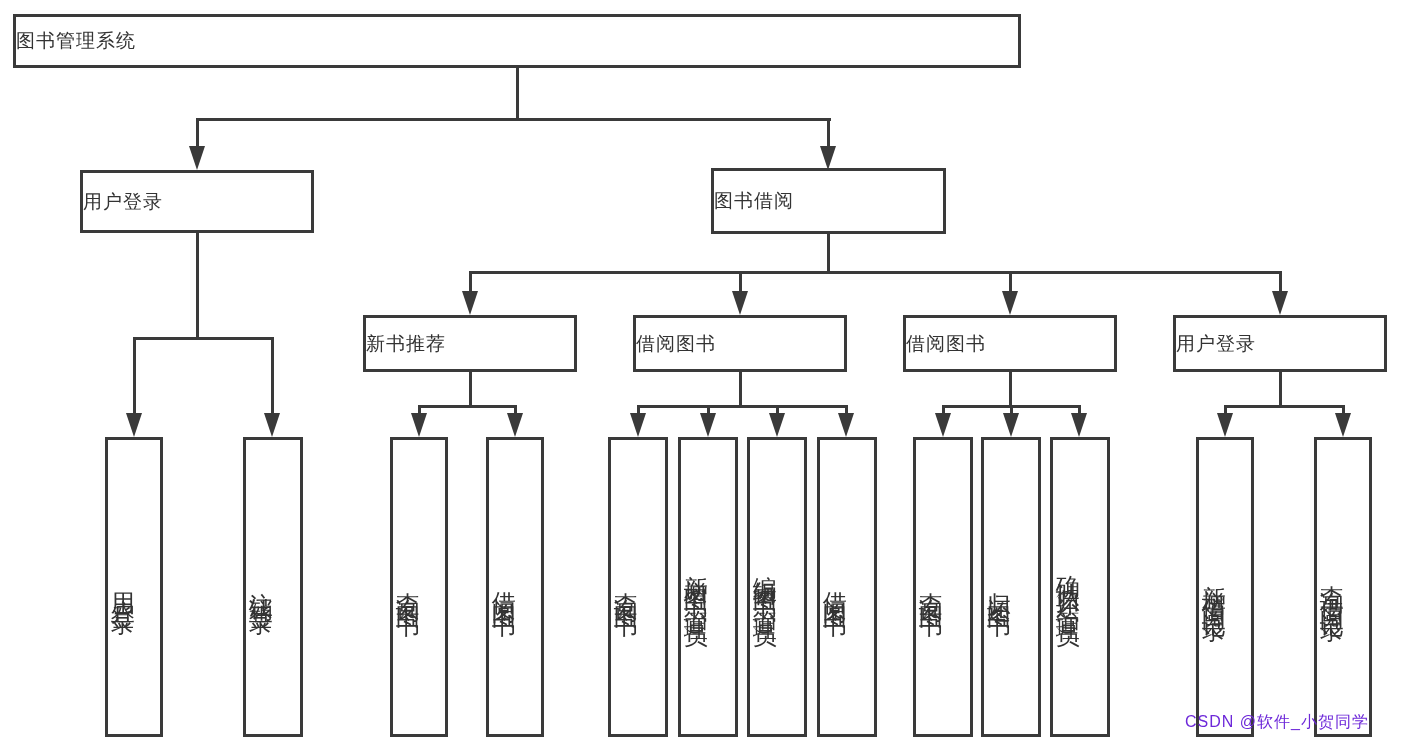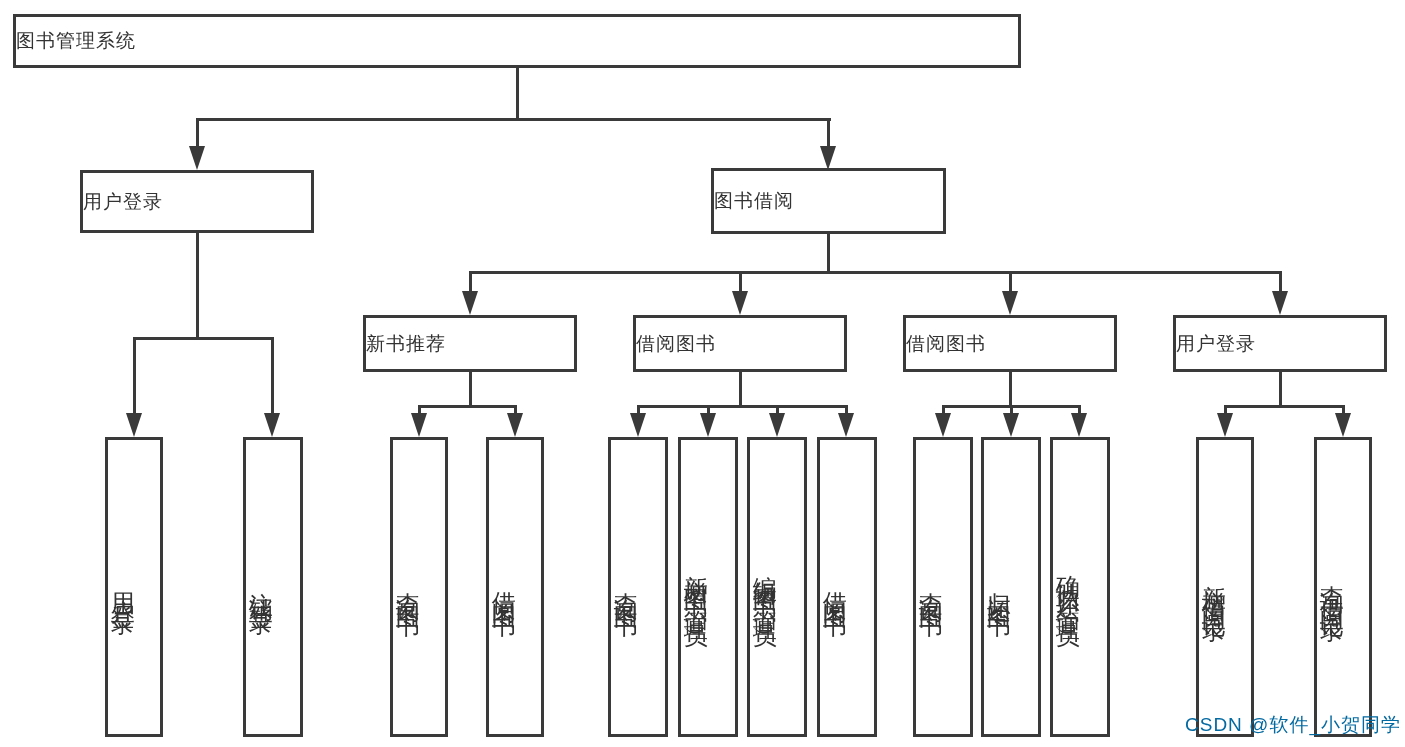--- a/index.html
+++ b/index.html
@@ -37,22 +37,22 @@
   .arrow {
     position: absolute;
     width: 0; height: 0;
     border-left: 8px solid transparent;
     border-right: 8px solid transparent;
     border-top: 24px solid #3a3a3a;
   }
   .watermark {
     position: absolute;
     left: 1185px; top: 712px;
-    font-size: 19px;
-    color: #0369a1;
+    font-size: 16px;
+    color: #6d28d9;
     letter-spacing: 1px;
     z-index: 5;
     white-space: nowrap;
   }
 </style>
 </head>
 <body>
 
 <div class="box hbox" style="left:13px; top:14px; width:1008px; height:54px;">
   <span>图书管理系统</span>

